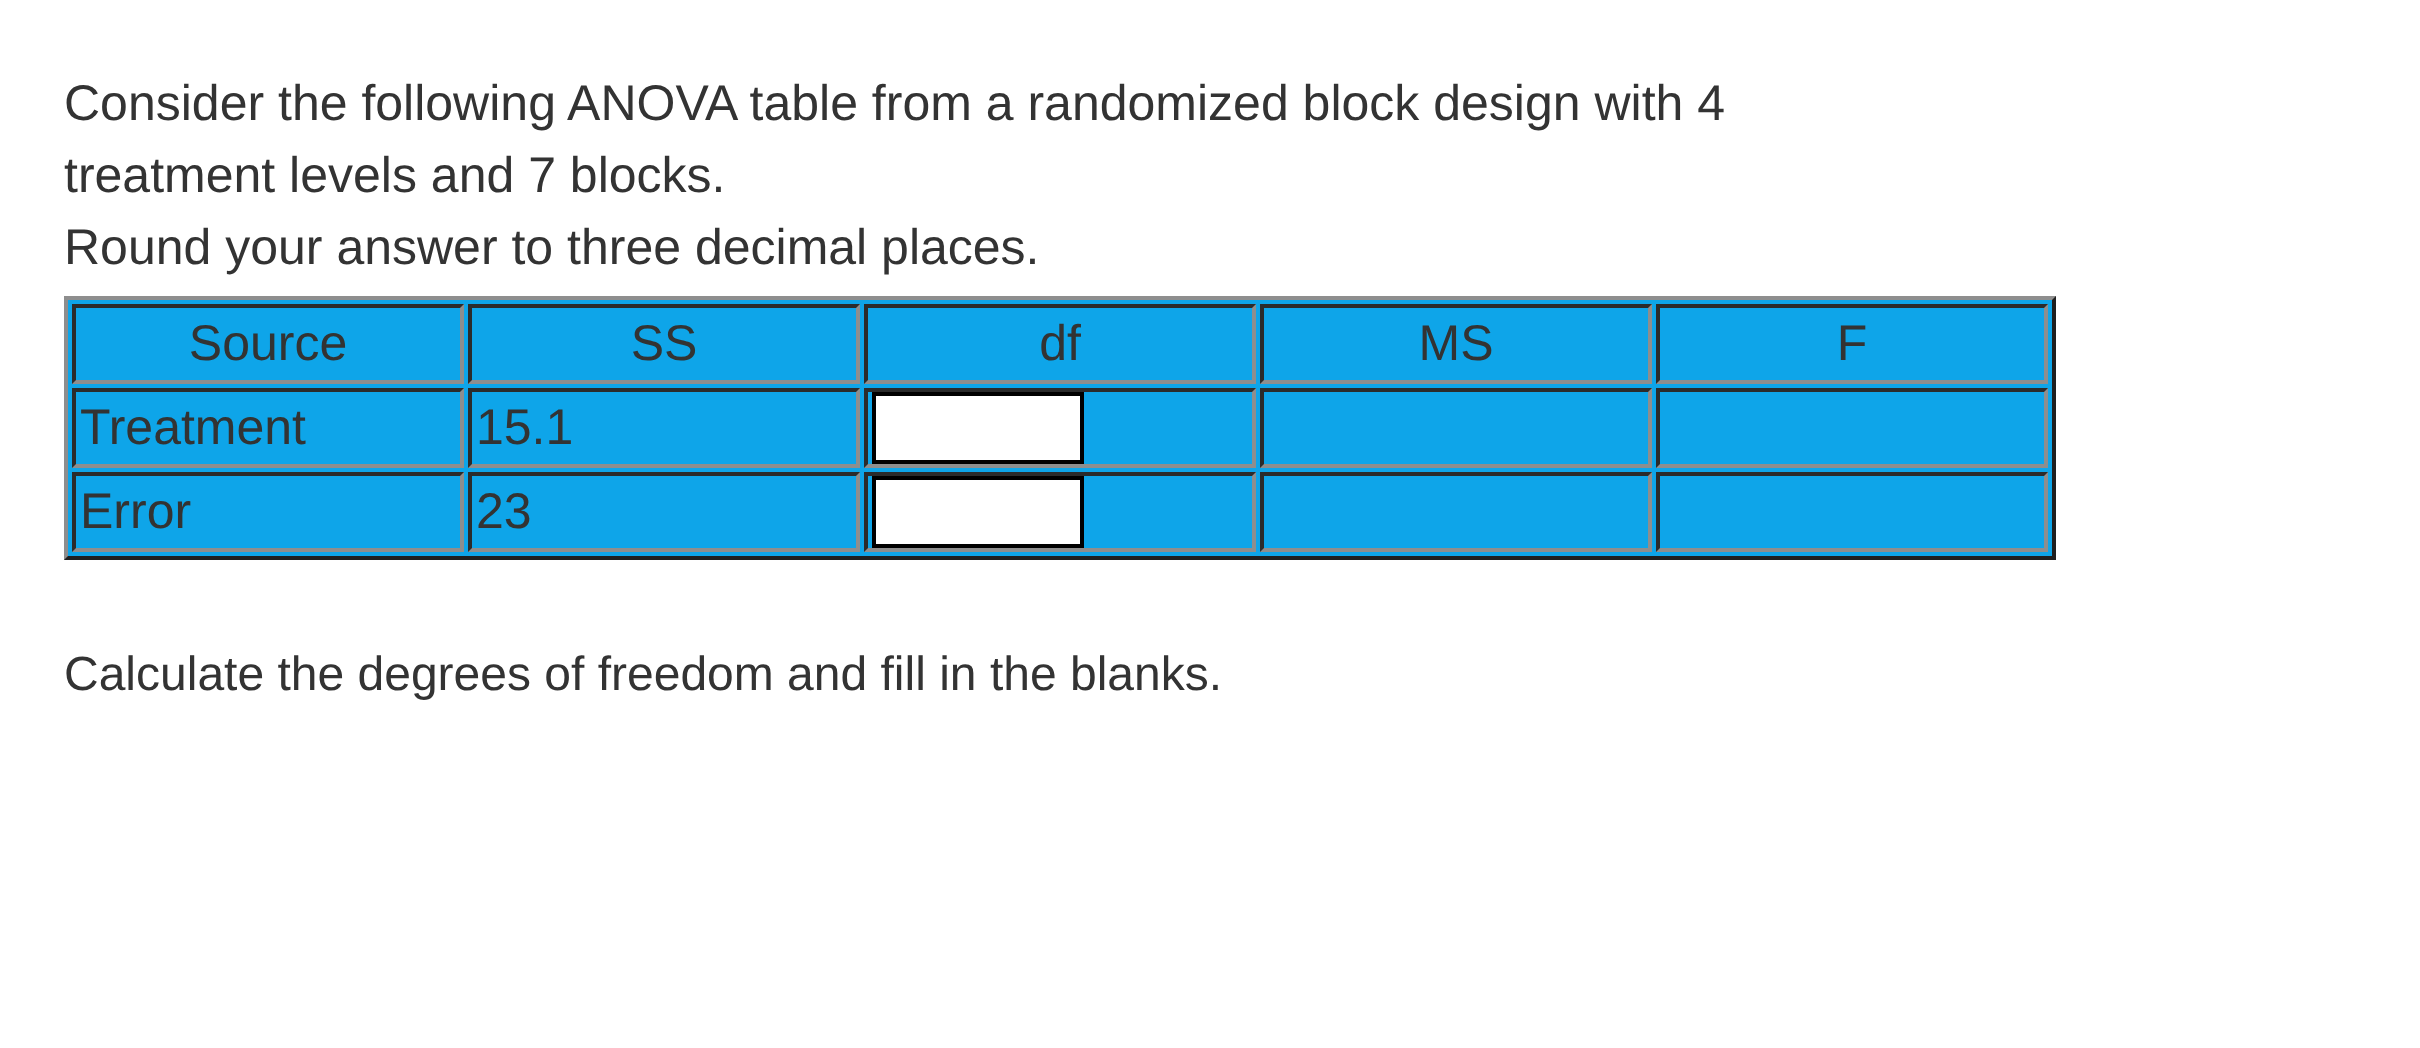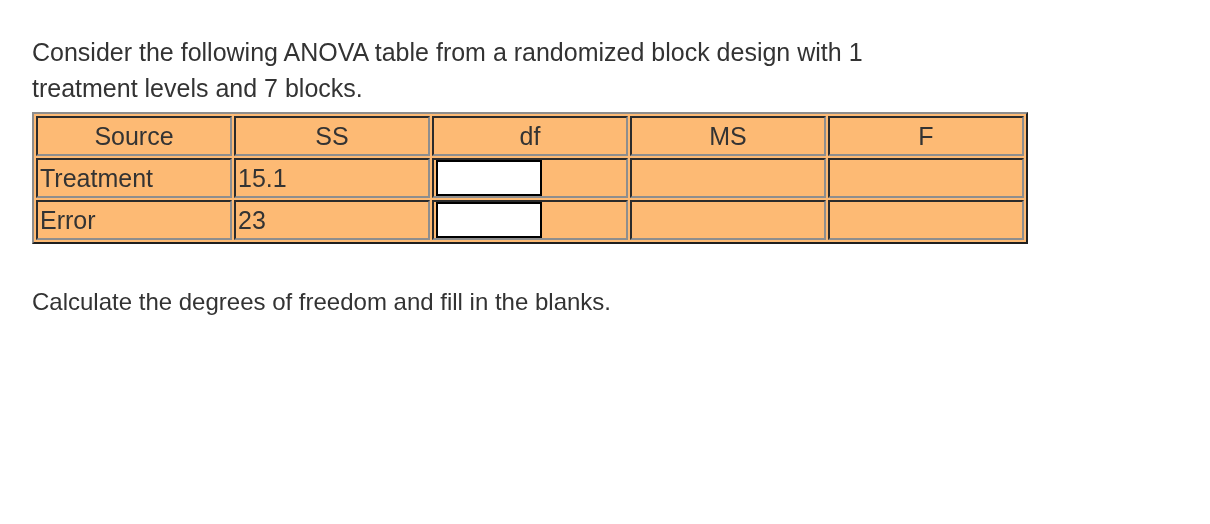--- a/index.html
+++ b/index.html
@@ -21,21 +21,21 @@
     line-height: 36px;
     white-space: nowrap;
   }
   
   table.anova {
     border-collapse: separate;
     border-spacing: 2px;
     table-layout: fixed;
     width: 996px;
     margin-top: 6px;
-    background: #fdba74;
+    background: #0ea5e9;
     border-top: 2px solid #8e8e8e;
     border-left: 2px solid #8e8e8e;
     border-bottom: 2px solid #1f1f1f;
     border-right: 2px solid #1f1f1f;
   }
   table.anova th,
   table.anova td {
     width: 196px;
     height: 40px;
     padding: 0 2px;
@@ -72,22 +72,23 @@
     line-height: 36px;
     white-space: nowrap;
   }
 </style>
 </head>
 <body>
 
 <div class="page">
 
   <div>
-    <div class="question-line">Consider the following ANOVA table from a randomized block design with 1</div>
+    <div class="question-line">Consider the following ANOVA table from a randomized block design with 4</div>
     <div class="question-line">treatment levels and 7 blocks.</div>
+    <div class="question-line">Round your answer to three decimal places.</div>
   </div>
 
   <table class="anova">
     <thead>
       <tr>
         <th>Source</th>
         <th>SS</th>
         <th>df</th>
         <th>MS</th>
         <th>F</th>

